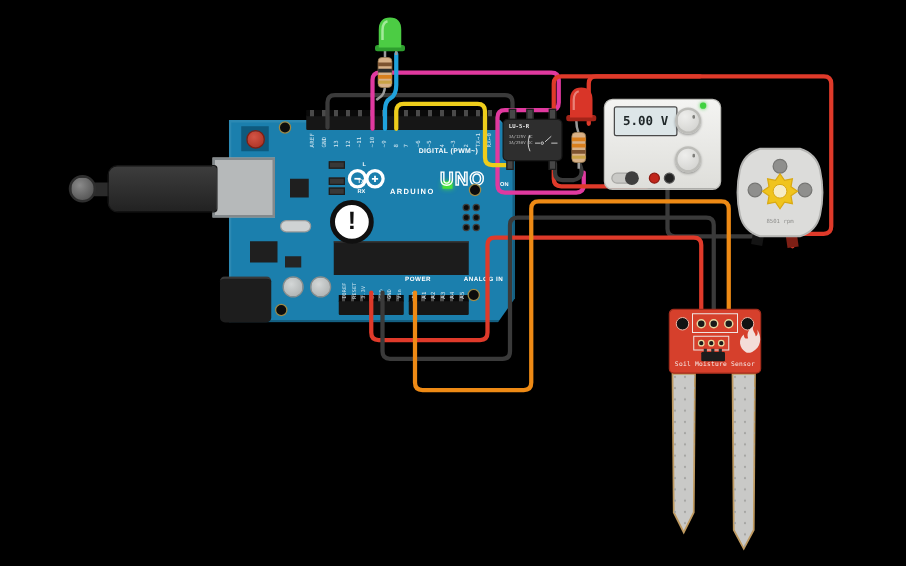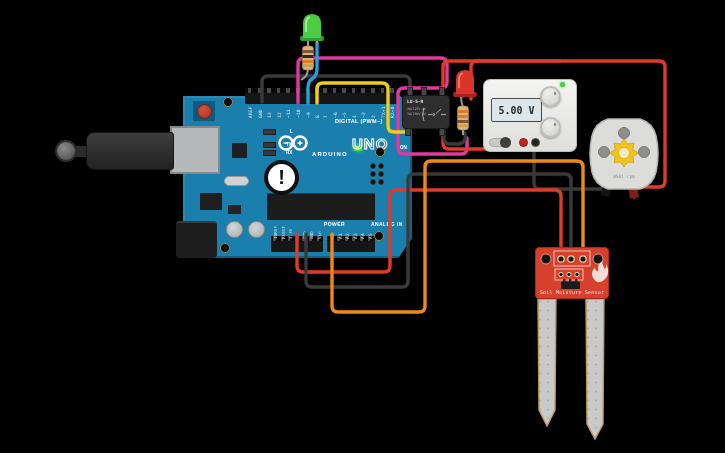--- a/index.html
+++ b/index.html
@@ -200,21 +200,21 @@
       <path d="M 463,129 V 135" stroke="#9a9a9a" stroke-width="2" fill="none"></path>
       <rect x="457.5" y="106" width="11" height="24" rx="3" stroke="#9a7b50" stroke-width="0.6" fill="#d8b188"></rect>
       <rect x="457.5" y="110" width="11" height="3" fill="#d97f1d"></rect>
       <rect x="457.5" y="115" width="11" height="3" fill="#d97f1d"></rect>
       <rect x="457.5" y="120" width="11" height="3" fill="#7d5330"></rect>
       <rect x="457.5" y="124.5" width="11" height="2.5" fill="#c9a246"></rect>
     </g>
   </svg>
 
   <div class="abs psu">
-    <div class="psu-display" style="left:7px;top:18px;width:49px;height:22px;">
+    <div class="psu-display" style="left:7px;top:5px;width:49px;height:22px;">
       <span>5.00 V</span>
     </div>
     <div class="knob" style="left:56px;top:6px;"></div>
     <div class="knob" style="left:56px;top:37px;"></div>
     <div class="abs" style="left:76px;top:2px;width:5px;height:5px;border-radius:50%;background:#3fd23f;box-shadow:0 0 3px #3fd23f;"></div>
     <div class="abs" style="left:5px;top:58px;width:22px;height:9px;border-radius:5px;background:#c9c9c6;border:1px solid #a8a8a5;box-sizing:border-box;">
       <i style="position:absolute;right:-1px;top:-2px;width:11px;height:11px;border-radius:50%;background:#3f3f3f;"></i>
     </div>
     <div class="term" style="left:35px;top:58px;background:#c1261b;border:1.5px solid #8e1a12;"></div>
     <div class="term" style="left:47px;top:58px;background:#222;border:1.5px solid #555;"></div>

